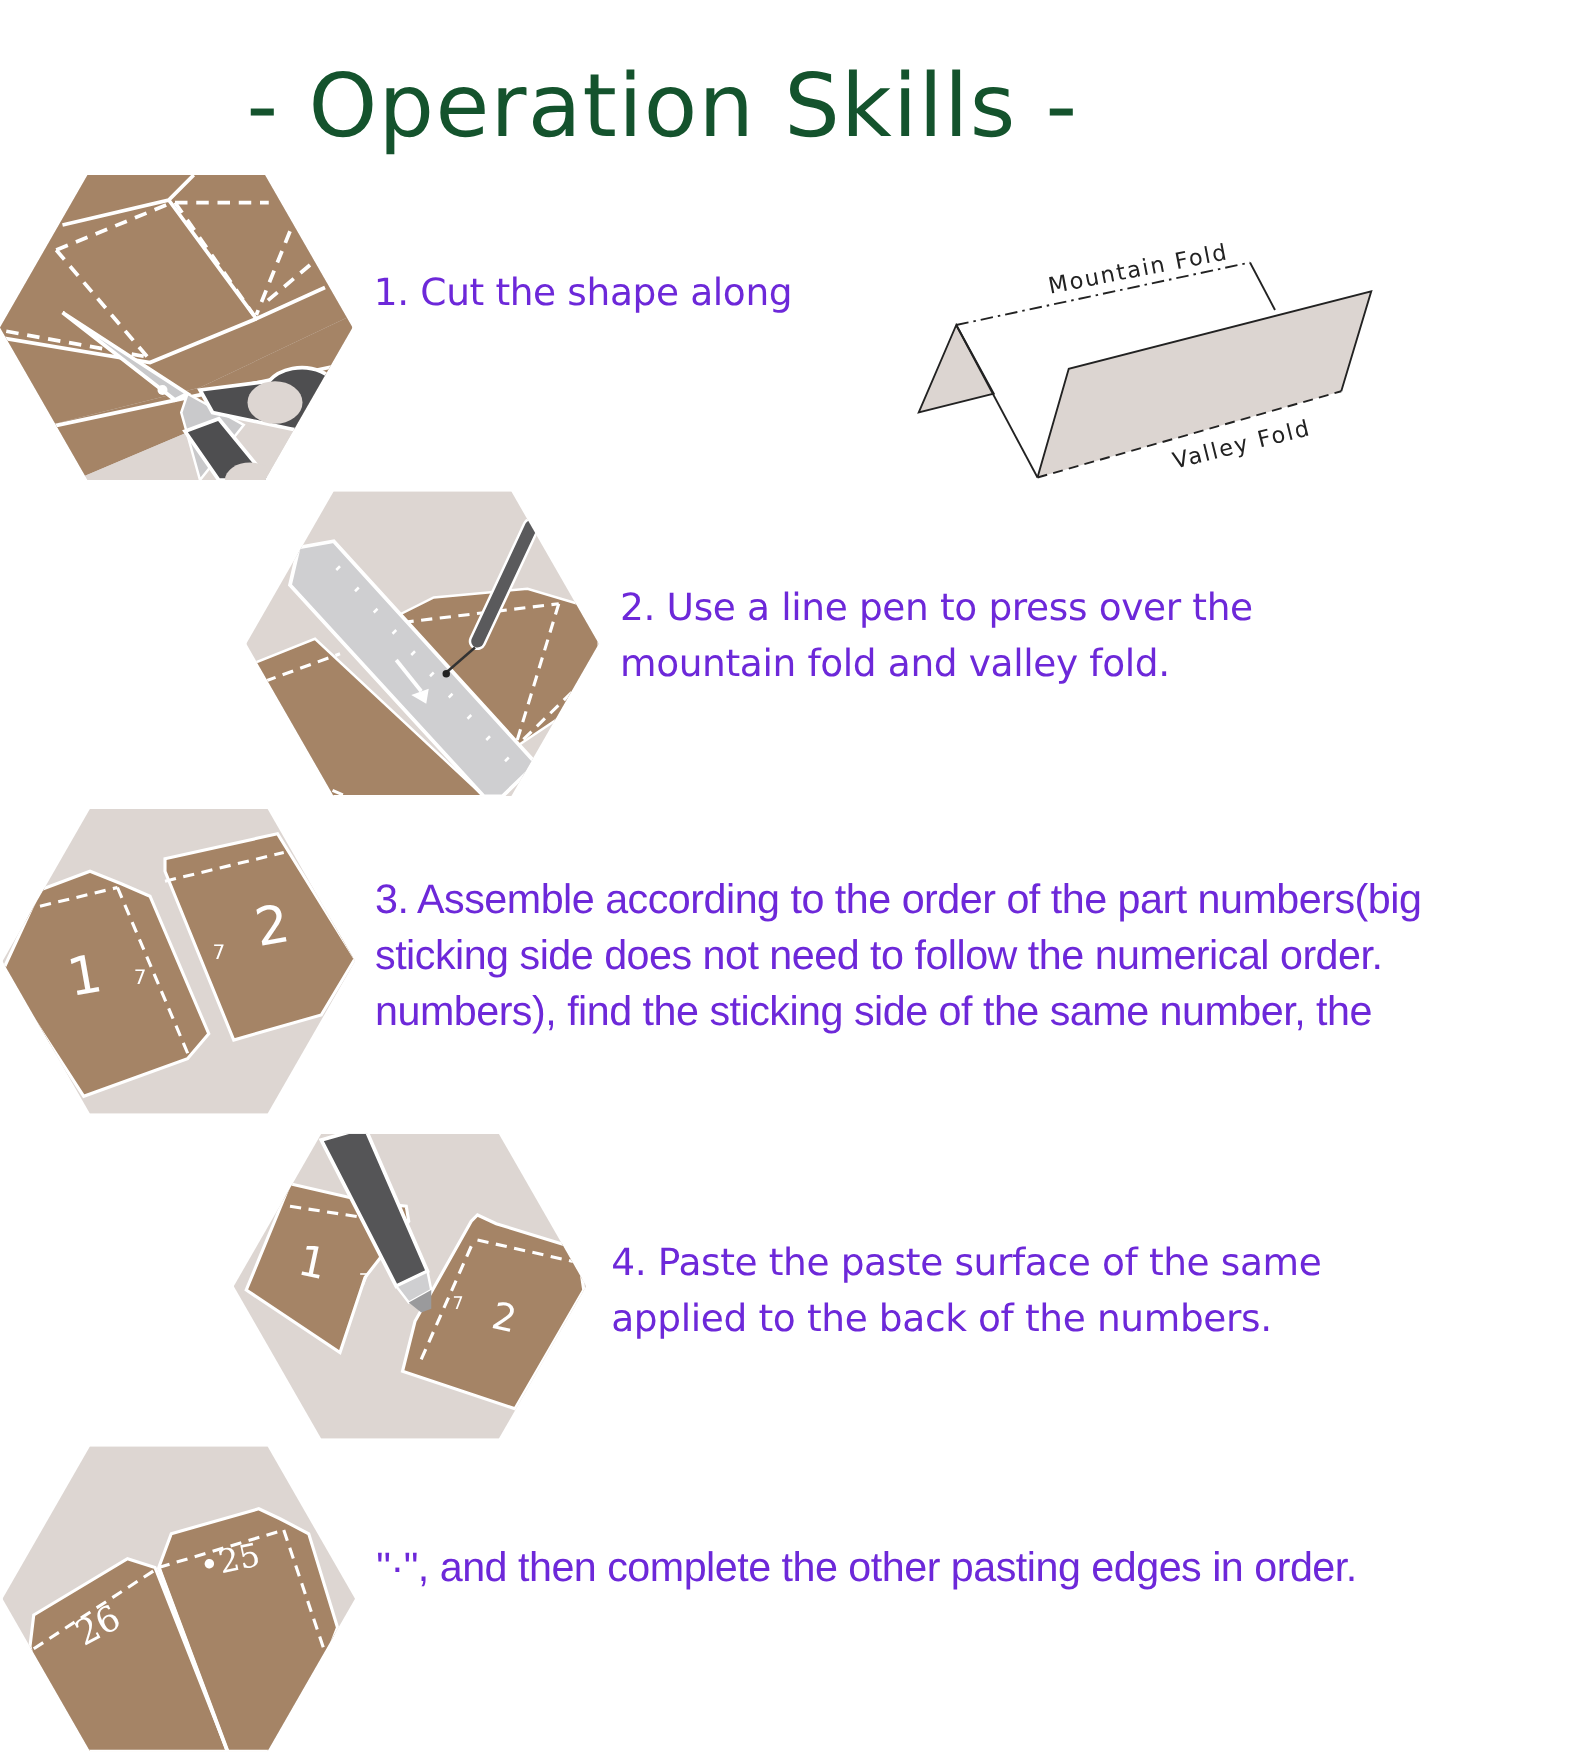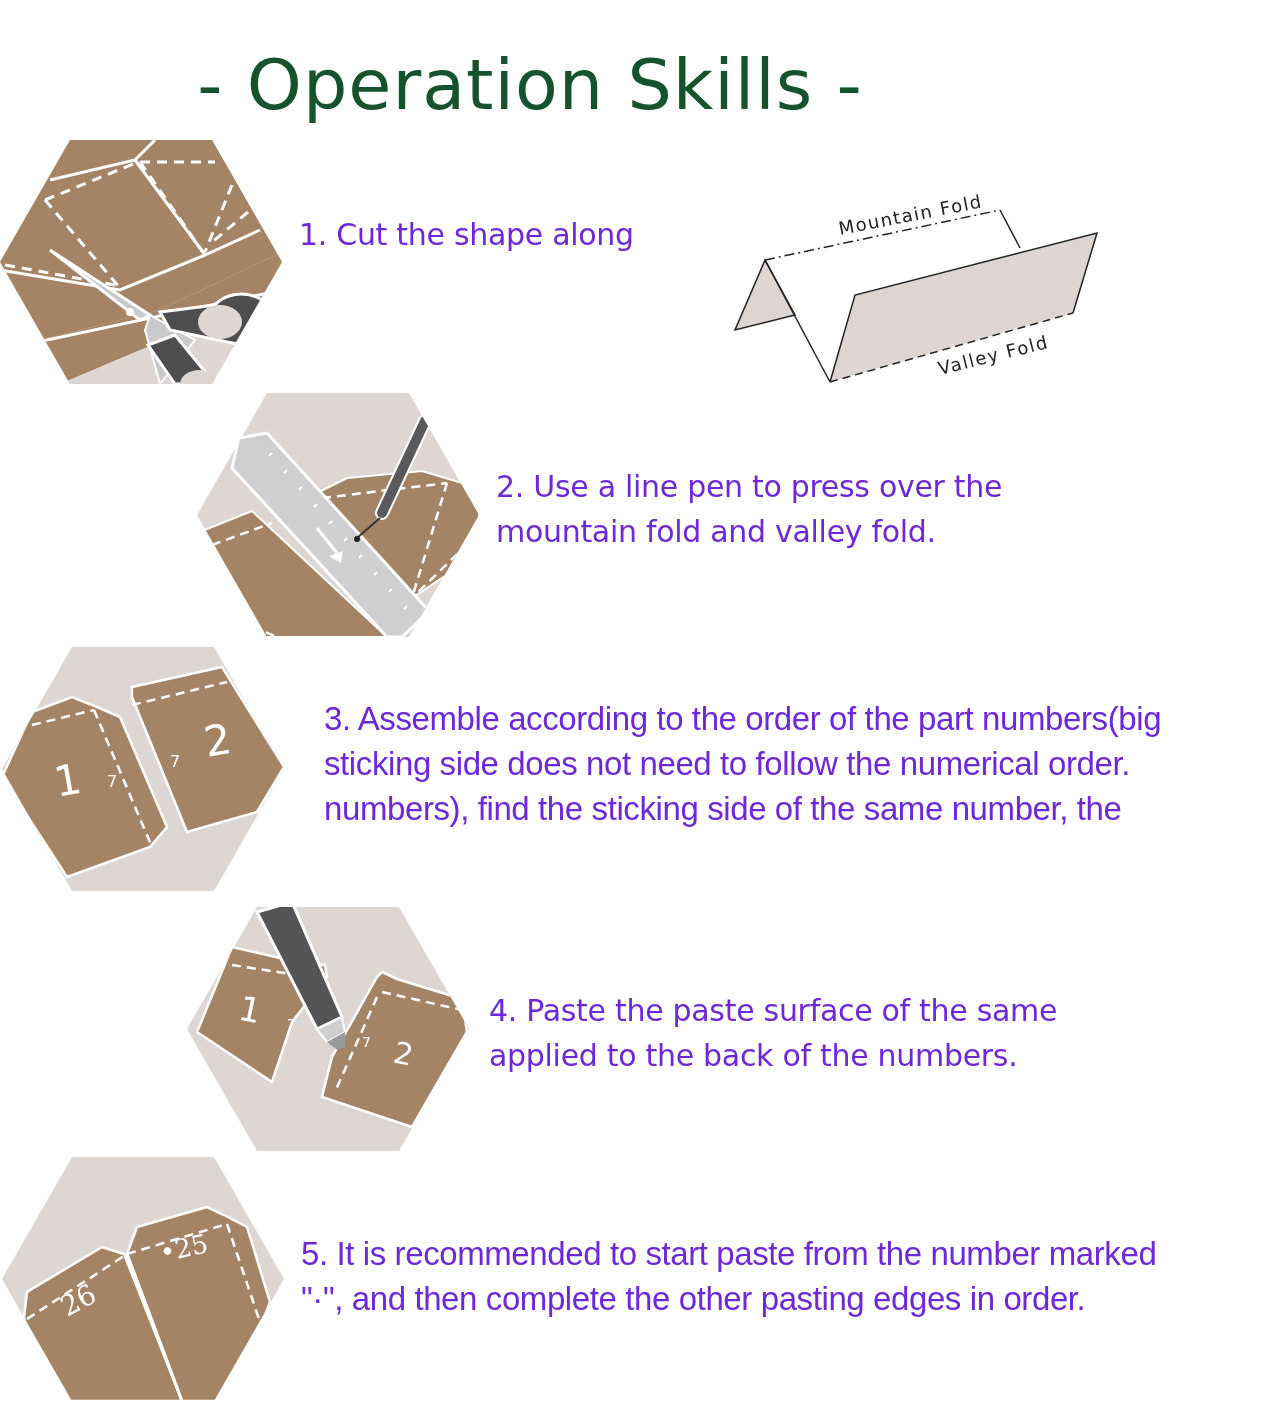--- a/index.html
+++ b/index.html
@@ -138,21 +138,21 @@
         <line x1="92" y1="63" x2="150" y2="200"></line>
         <line x1="130" y1="58" x2="225" y2="35"></line>
       </g>
       <text x="55" y="150" font-size="42" fill="#fff" font-family="DejaVu Sans, sans-serif" transform="rotate(-10 55 150)">1</text>
       <text x="105" y="140" font-size="16" fill="#fff" font-family="DejaVu Sans, sans-serif">7</text>
       <text x="205" y="110" font-size="42" fill="#fff" font-family="DejaVu Sans, sans-serif" transform="rotate(-10 205 110)">2</text>
       <text x="168" y="120" font-size="16" fill="#fff" font-family="DejaVu Sans, sans-serif">7</text>
     </g>
   </svg>
 </div>
-<div class="step-text condensed" style="left:300px; top:696px;margin-left:24px;">
+<div class="step-text condensed" style="left:300px; top:696px;">
   <p>3. Assemble according to the order of the part numbers(big</p>
   <p>sticking side does not need to follow the numerical order.</p>
   <p>numbers), find the sticking side of the same number, the</p>
 </div>
 
 <div class="hex" style="left:187px; top:907px;">
   <svg viewBox="0 0 282 244">
     <defs>
         <clipPath id="h4">
           <polygon points="70,0 212,0 282,122 212,244 70,244 0,122"></polygon>
@@ -198,15 +198,14 @@
         <line x1="25" y1="162" x2="125" y2="97"></line>
         <line x1="125" y1="97" x2="225" y2="67"></line>
         <line x1="225" y1="67" x2="258" y2="165"></line>
       </g>
       <text x="65" y="160" font-size="28" fill="#fff" font-family="DejaVu Serif, serif" transform="rotate(-28 65 160)">26</text>
       <text x="160" y="105" font-size="26" fill="#fff" font-family="DejaVu Serif, serif" transform="rotate(-12 160 105)">•25</text>
     </g>
   </svg>
 </div>
 <div class="step-text condensed" style="left:301px; top:1231px;">
-  <p>5. It is recommended to start paste from the number marked</p>
   <p>"·", and then complete the other pasting edges in order.</p>
 </div>
 
 </body></html>

